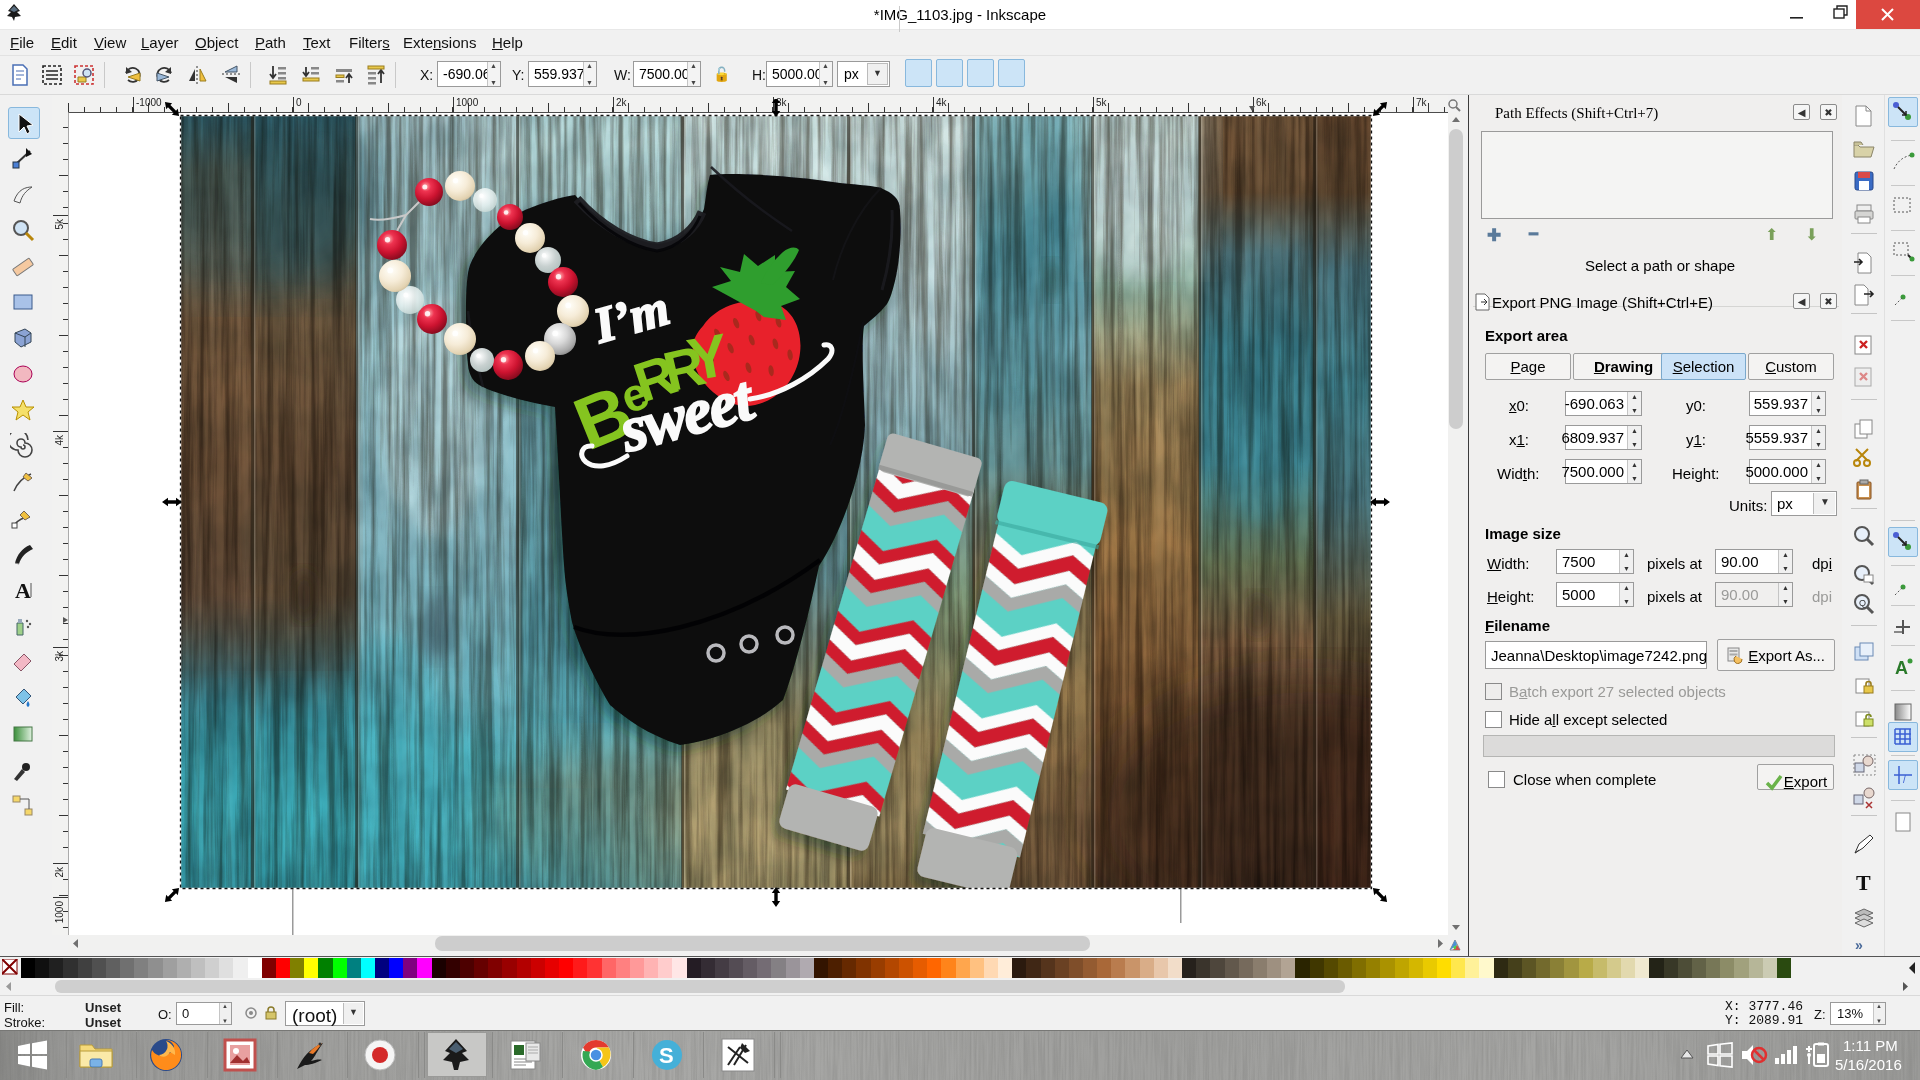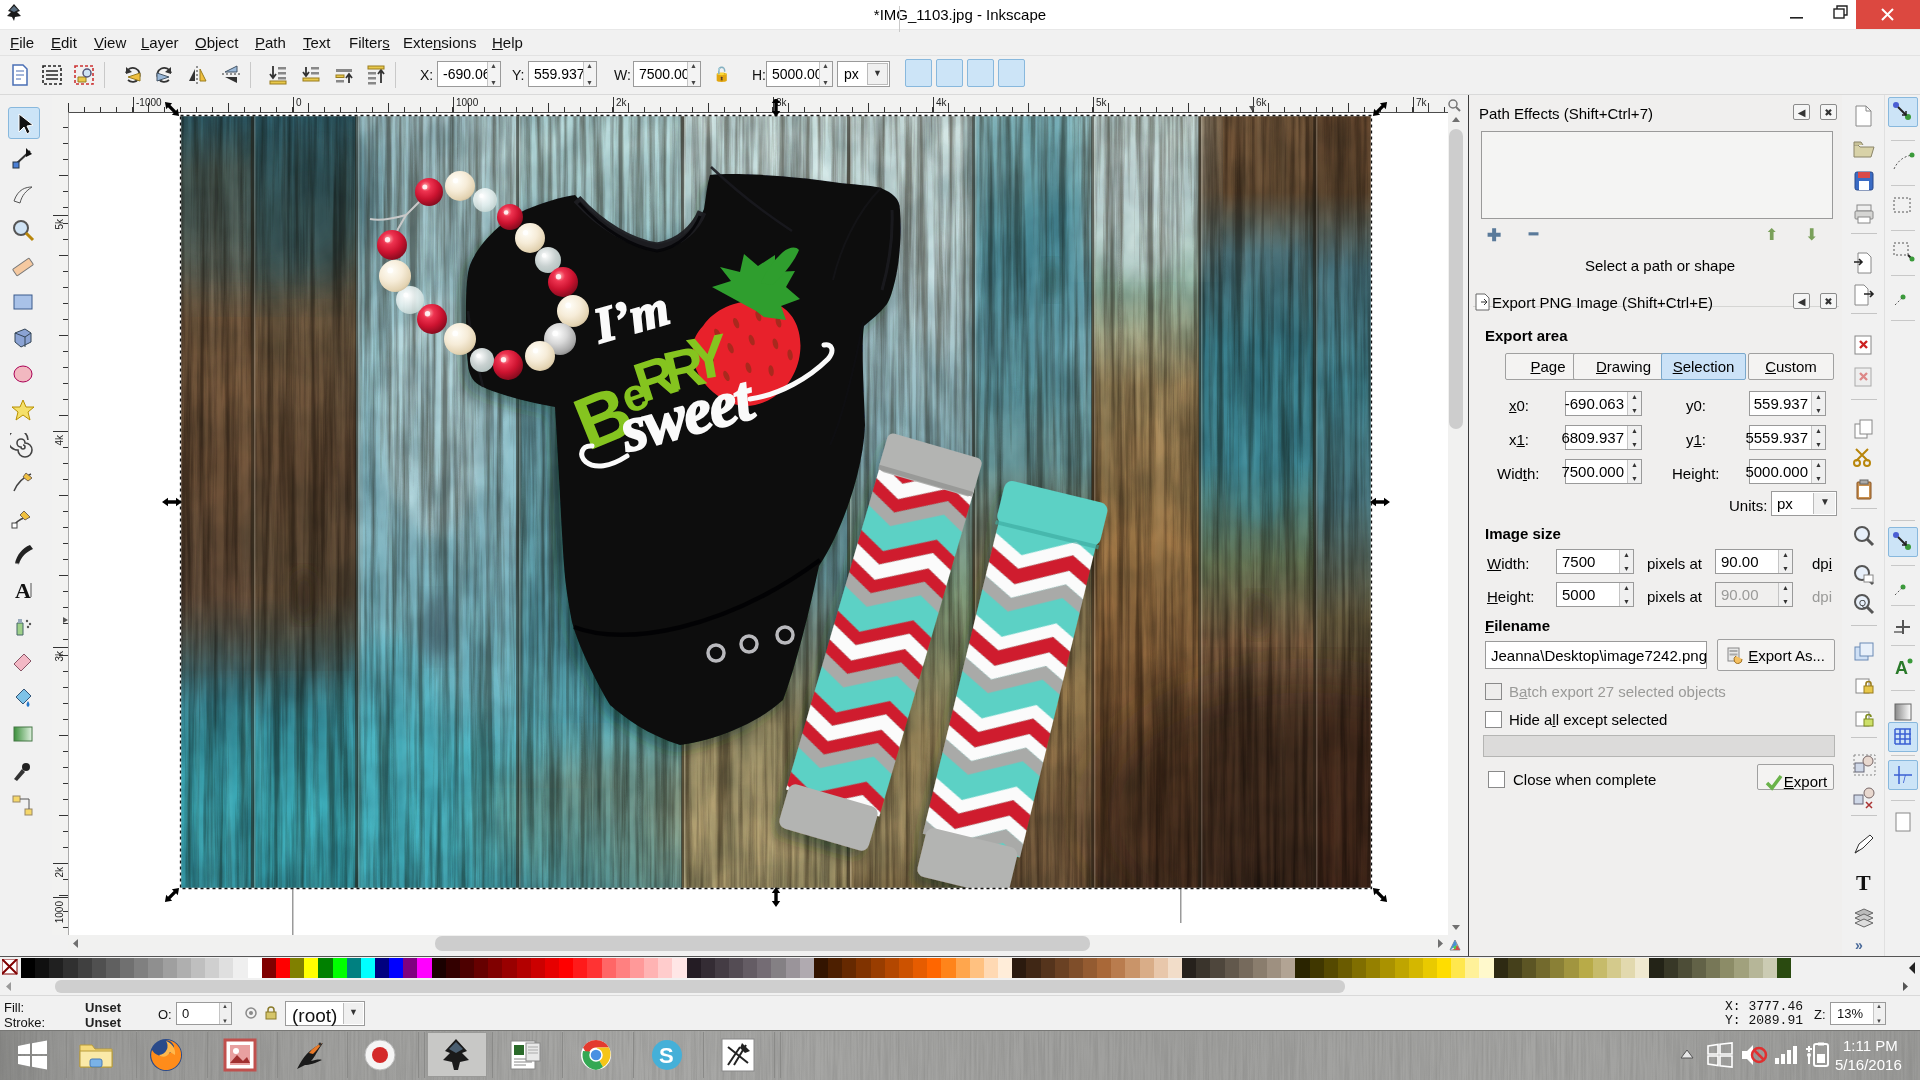--- a/index.html
+++ b/index.html
@@ -908,41 +908,41 @@
             <path d="M-10,0 L-4,-4.2 L-4,-1.7 L4,-1.7 L4,-4.2 L10,0 L4,4.2 L4,1.7 L-4,1.7 L-4,4.2 Z" fill="#000"></path>
           </g>
 <g transform="translate(1220,403) rotate(0)">
             <path d="M-10,0 L-4,-4.2 L-4,-1.7 L4,-1.7 L4,-4.2 L10,0 L4,4.2 L4,1.7 L-4,1.7 L-4,4.2 Z" fill="#000"></path>
           </g>
 </g>
 </svg></div>
 
   <div class="abs" id="dock">
       <div class="abs" style="left:4px;top:2px;width:366px;height:210px;background:#f0efee;border-bottom:1px solid #d5d5d3;">
-        <span class="panelhdr" style="left:6px;top:8px;">Path Effects  (Shift+Ctrl+7)</span>
+        <span class="panelhdr" style="left:22px;top:8px;font-family:Liberation Serif, serif;">Path Effects  (Shift+Ctrl+7)</span>
         <span class="phbtn" style="left:320px;top:7px;">◀</span>
         <span class="phbtn" style="left:347px;top:7px;">✖</span>
         <div class="abs" style="left:8px;top:34px;width:352px;height:88px;background:#f4f4f3;border:1px solid #9a9a9a;"></div>
         <span class="abs" style="left:14px;top:128px;font-size:17px;color:#5a7a9a;font-weight:bold;">✚</span>
         <span class="abs" style="left:56px;top:128px;font-size:15px;color:#5a7a9a;font-weight:bold;">━</span>
         <span class="abs" style="left:292px;top:128px;font-size:16px;color:#7aa05a;">⬆</span>
         <span class="abs" style="left:332px;top:128px;font-size:16px;color:#7aa05a;">⬇</span>
         <span class="abs" style="left:112px;top:160px;font-size:15px;color:#000;">Select a path or shape</span>
       </div>
       <div class="abs" style="left:4px;top:196px;width:366px;height:520px;">
         <svg style="position:absolute;left:2px;top:2px" width="16" height="18">
           <path d="M1,1 h9 l4,4 v12 h-13 Z" fill="#fff" stroke="#666"></path>
           <path d="M6,9 h6 M9,6 l3,3 -3,3" stroke="#333" fill="none"></path>
         </svg>
         <span class="panelhdr" style="left:19px;top:3px;">Export PNG Image (Shift+Ctrl+E)</span>
         <span class="phbtn" style="left:320px;top:2px;">◀</span>
         <span class="phbtn" style="left:347px;top:2px;">✖</span>
         <span class="grpbold" style="left:12px;top:36px;">Export area</span>
-        <div class="abtn" style="left:12px;top:62px;width:86px;height:27px;line-height:26px;margin-left:20px;"><u>P</u>age</div>
-        <div class="abtn" style="left:100px;top:62px;width:101px;height:27px;line-height:26px;"><u>D</u>rawing</div>
+        <div class="abtn" style="left:12px;top:62px;width:86px;height:27px;line-height:26px;"><u>P</u>age</div>
+        <div class="abtn" style="left:100px;top:62px;width:101px;height:27px;line-height:26px;font-weight:bold;"><u>D</u>rawing</div>
         <div class="abtn" style="left:188px;top:62px;width:85px;height:27px;line-height:26px;background:#cbe2f7;border-color:#7aa8cc;"><u>S</u>election</div>
         <div class="abtn" style="left:275px;top:62px;width:86px;height:27px;line-height:26px;"><u>C</u>ustom</div>
         <span class="dlabel" style="left:36px;top:106px;"><u>x</u>0:</span>
         <div class="field" style="left:92px;top:100px;width:77px;">
           <span class="v">-690.063</span>
           <span class="ud"></span>
         </div>
         <span class="dlabel" style="left:213px;top:106px;">y0:</span>
         <div class="field" style="left:276px;top:100px;width:77px;">
           <span class="v">559.937</span>

